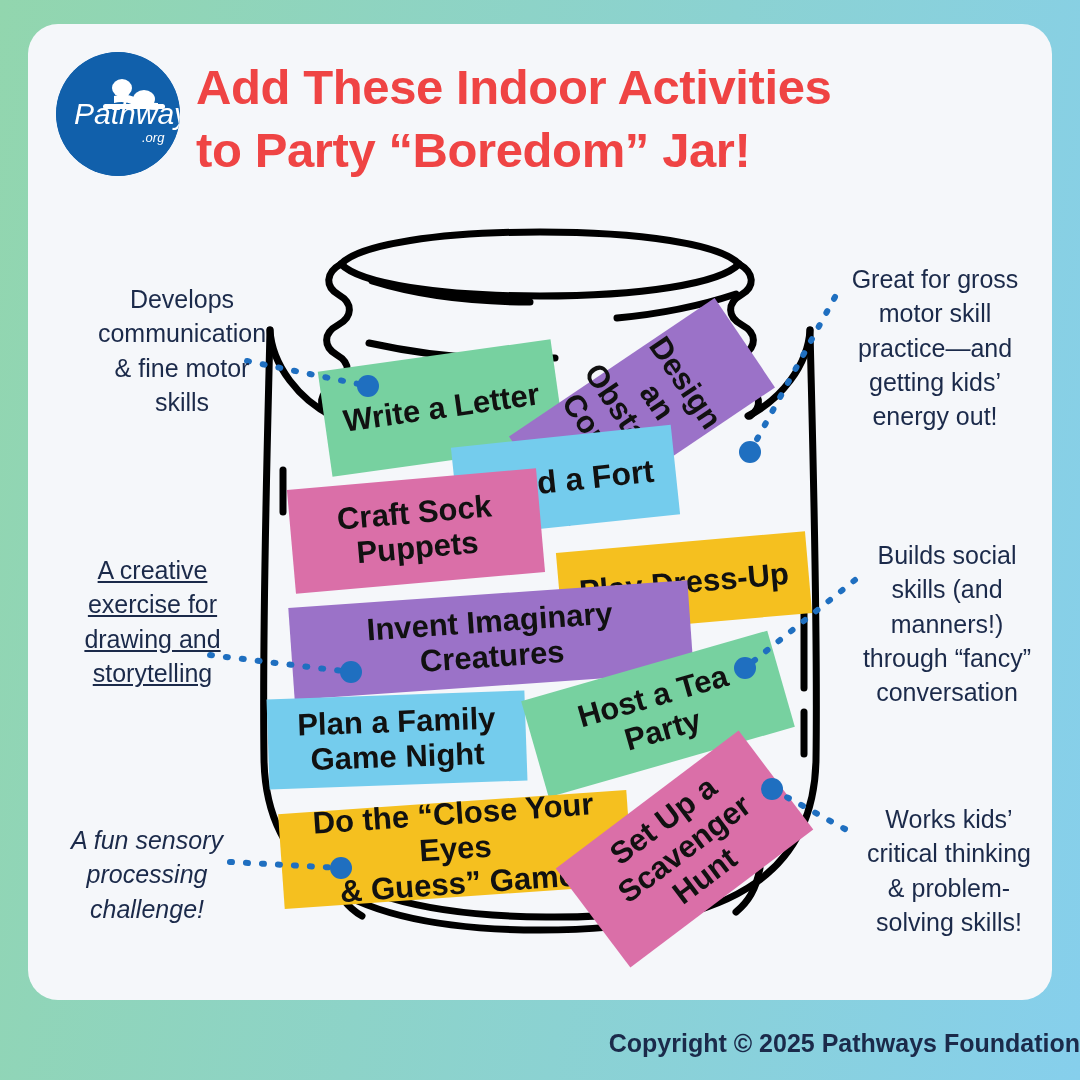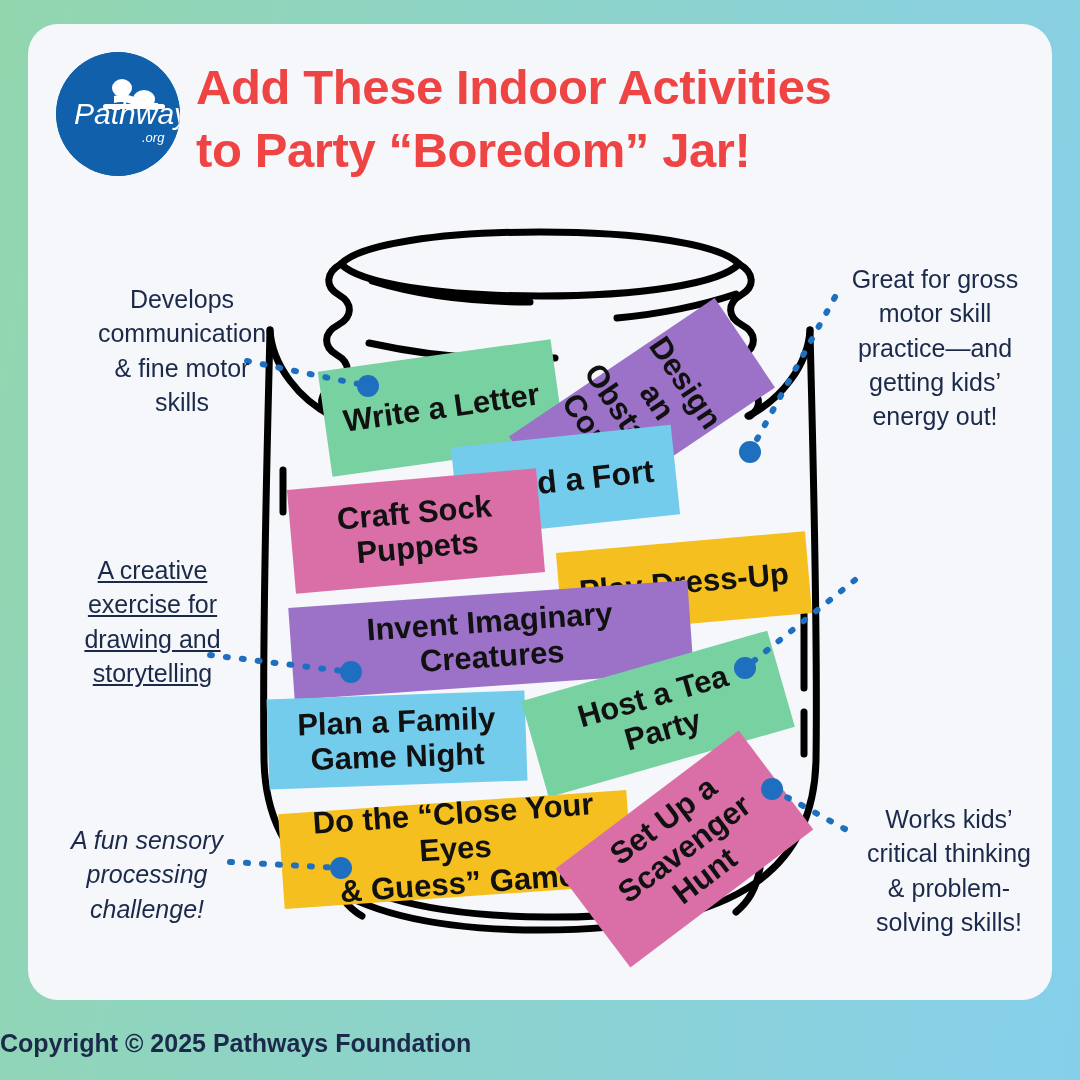--- a/index.html
+++ b/index.html
@@ -83,21 +83,21 @@
     text-align: center;
   }
   
   .conn { position: absolute; left:0; top:0; width:1080px; height:1080px; }
   
   .footer {
     position: absolute;
     left: 0;
     top: 1029px;
     width: 1080px;
-    text-align: left;
+    text-align: right;
     color: #1b2a4a;
     font-size: 25px;
     font-weight: bold;
   }
 </style>
 </head>
 <body style="background: linear-gradient(100deg, rgb(146, 214, 174) 0%, rgb(134, 207, 236) 100%);">
 
 <div id="stage">
 
@@ -222,20 +222,21 @@
       <circle cx="772" cy="789" r="11"></circle>
     </g>
   </svg>
 
   <div class="ann" style="left:72px; top:282px; width:220px;">Develops<br>communication<br>&amp; fine motor<br>skills</div>
 
   <div class="ann" style="left:840px; top:262px; width:190px;text-align:center;">Great for gross<br>motor skill<br>practice—and<br>getting kids’<br>energy out!</div>
 
   <div class="ann" style="left:55px; top:553px; width:195px;text-decoration:underline;">A creative<br>exercise for<br>drawing and<br>storytelling</div>
 
+  <div class="ann" style="left:858px; top:538px; width:178px;">Builds social<br>skills (and<br>manners!)<br>through “fancy”<br>conversation</div>
 
   <div class="ann" style="left:48px; top:823px; width:198px;font-style:italic;">A fun sensory<br>processing<br>challenge!</div>
 
   <div class="ann" style="left:855px; top:802px; width:188px;">Works kids’<br>critical thinking<br>&amp; problem-<br>solving skills!</div>
 
   <div class="footer">Copyright © 2025 Pathways Foundation</div>
 
 </div>
 
 </body></html>

